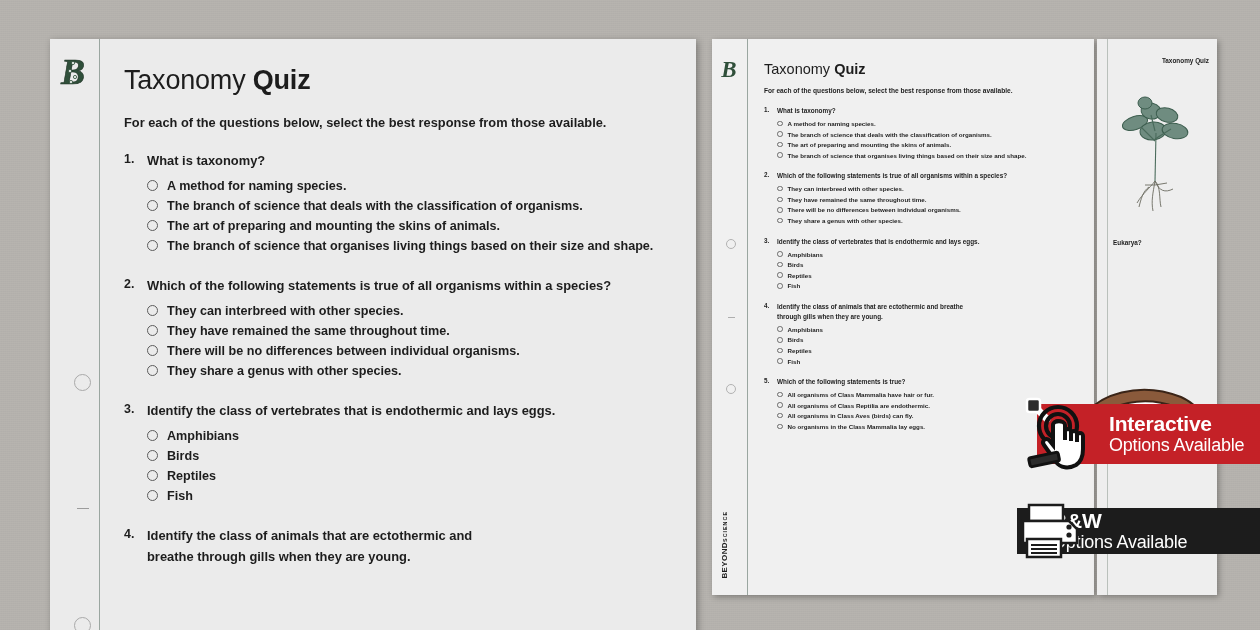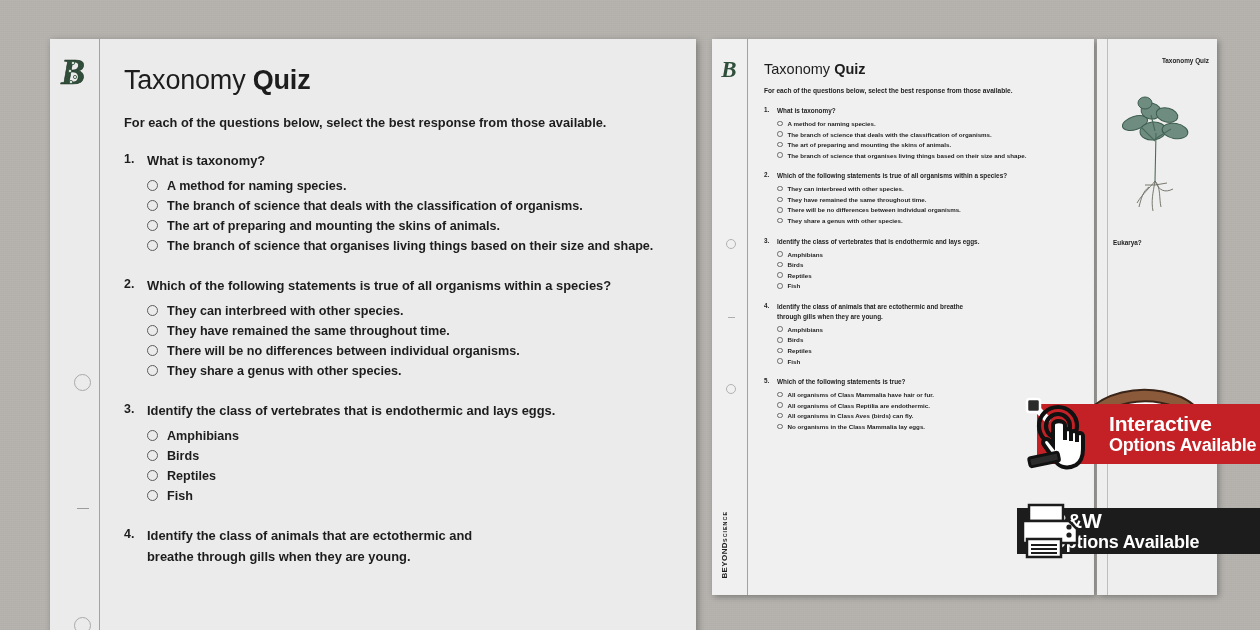--- a/index.html
+++ b/index.html
@@ -191,21 +191,21 @@
     left: 1017px; top: 404px; width: 243px; height: 60px;
     background: #c42127;
     margin-left: 20px;
   }
   #badge-bw {
     left: 1017px; top: 508px; width: 243px; height: 46px;
     background: #1c1c1c;
     padding-left: 35px;
   }
   .badge-l1 { font-size: 21px; font-weight: bold; line-height: 1.05; letter-spacing: -0.2px; }
-  .badge-l2 { font-size: 18px; font-weight: 700; line-height: 1.15; letter-spacing: -0.2px; }
+  .badge-l2 { font-size: 18px; font-weight: 400; line-height: 1.15; letter-spacing: -0.2px; }
 
   .badge-icon {
     position: absolute; left: -12px; top: 50%;
     transform: translateY(-50%);
     width: 78px; height: 78px;
   }
   #badge-bw .badge-icon { left: 4px; width: 62px; height: 56px; }
 </style>
 </head>
 <body>

